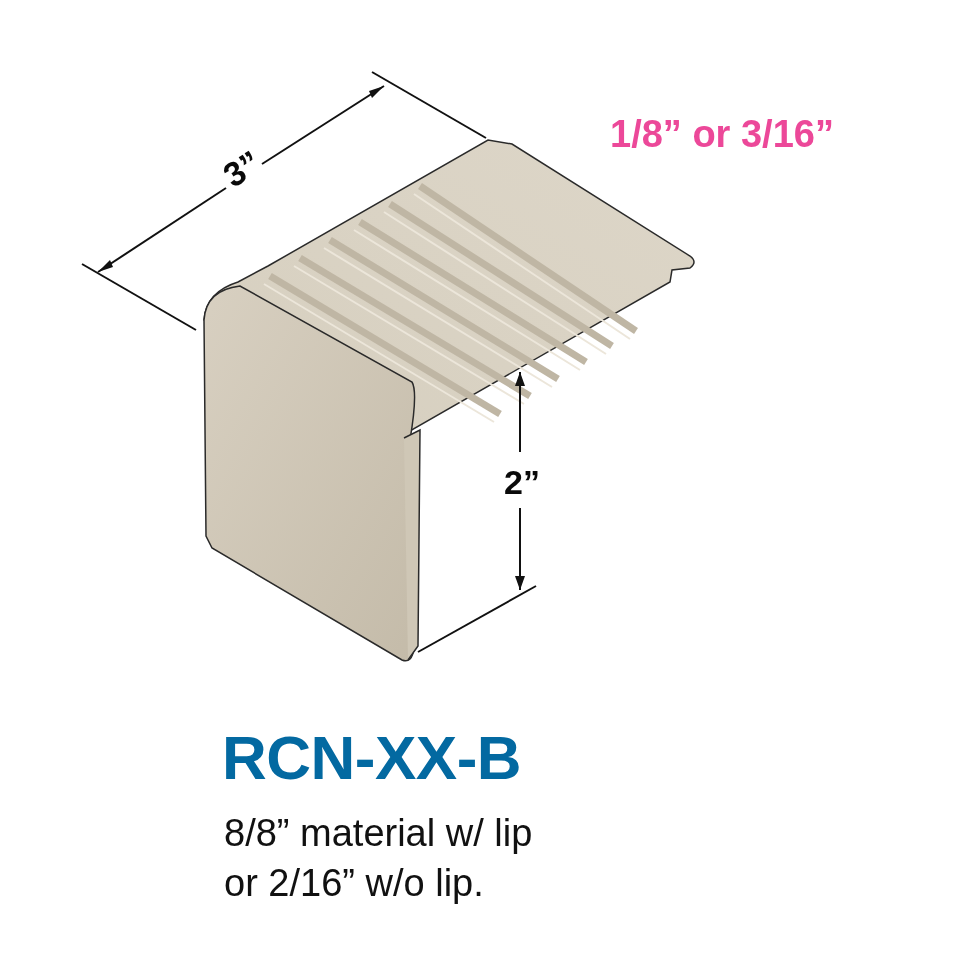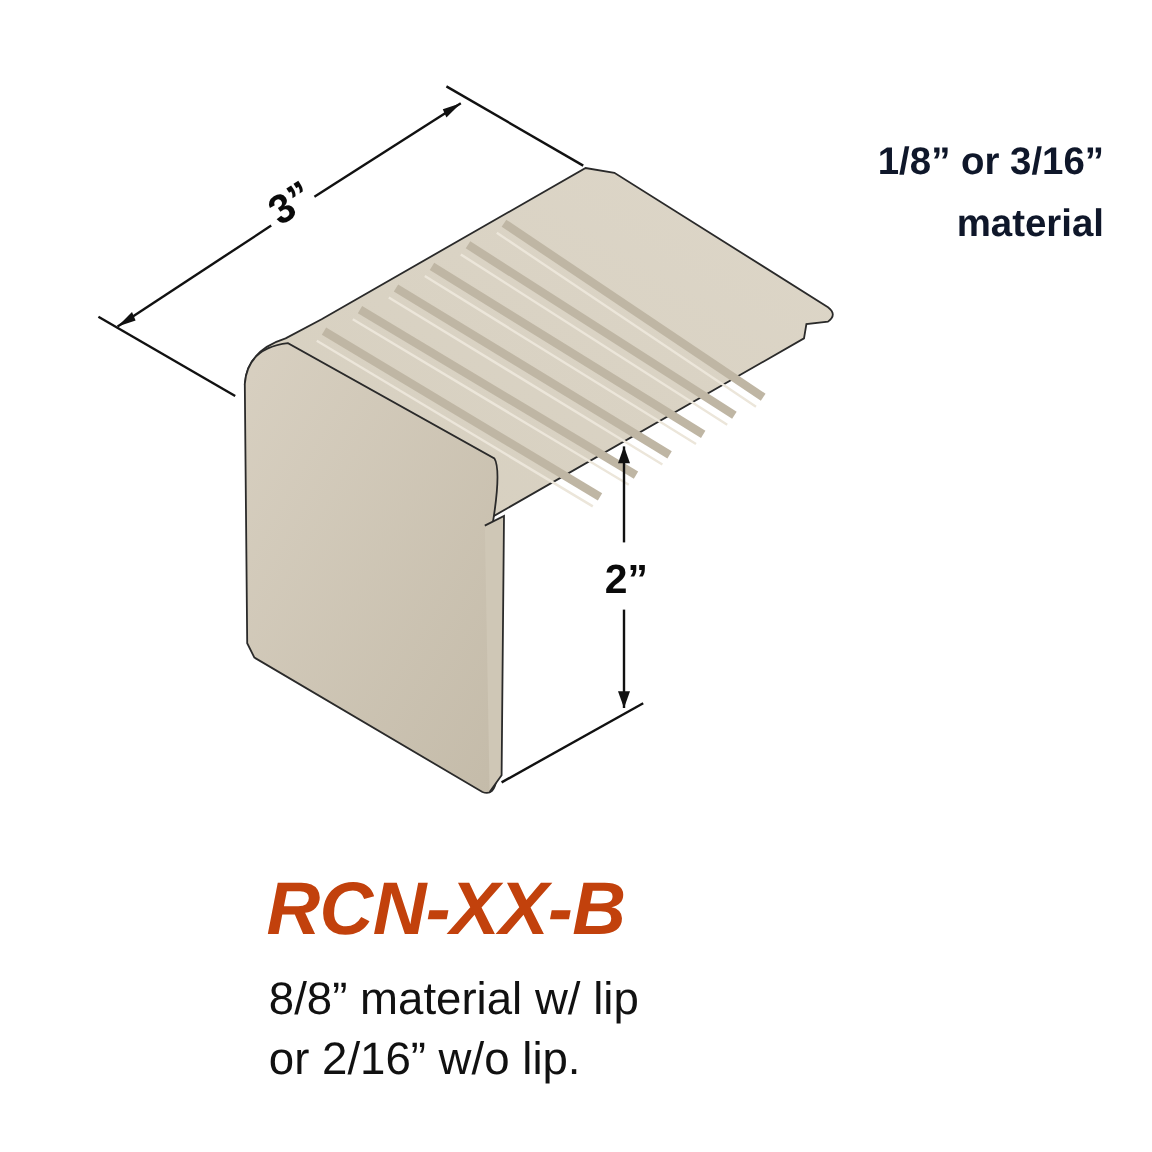--- a/index.html
+++ b/index.html
@@ -2,25 +2,25 @@
 <html><head>
 <meta charset="utf-8">
 <style>
   html, body { margin: 0; padding: 0; background: #ffffff; }
   body { width: 960px; height: 960px; position: relative; overflow: hidden;
          font-family: "Liberation Sans", "DejaVu Sans", sans-serif; }
   #drawing { position: absolute; left: 0; top: 0; width: 960px; height: 960px; }
   .dim-label { font-family: "Liberation Sans", "DejaVu Sans", sans-serif; font-weight: 700; fill: #0a0a0a; }
   .callout {
     position: absolute; left: 610px; top: 108px; width: 310px;
-    text-align: right; font-weight: 700; font-size: 32px; line-height: 52px; color: #0f172a;
+    text-align: left; font-weight: 700; font-size: 38px; line-height: 52px; color: #ec4899;
   }
   .product-code {
     position: absolute; left: 222px; top: 722px;
-    font-weight: 700; font-size: 62px; letter-spacing: -0.5px; color: #c2410c; font-style: italic;
+    font-weight: 700; font-size: 62px; letter-spacing: -0.5px; color: #0369a1;
   }
   .desc { position: absolute; left: 224px; font-size: 38px; color: #111111; }
   .desc.l1 { top: 812px; }
   .desc.l2 { top: 862px; }
 </style>
 </head>
 <body>
 
 <svg id="drawing" viewBox="0 0 960 960" xmlns="http://www.w3.org/2000/svg">
   <defs>
@@ -72,18 +72,17 @@
     <line x1="520" y1="508" x2="520" y2="590" stroke="#111" stroke-width="2"></line>
     <polygon points="520,372 515,386 525,386" fill="#111"></polygon>
     <polygon points="520,590 515,576 525,576" fill="#111"></polygon>
     <line x1="418" y1="652" x2="536" y2="586" stroke="#111" stroke-width="2"></line>
     <text class="dim-label" x="522" y="494" font-size="34" text-anchor="middle">2”</text>
   </g>
 </svg>
 
 <div class="callout">
   <div>1/8” or 3/16”</div>
-  <div>material</div>
 </div>
 
 <div class="product-code">RCN-XX-B</div>
 <div class="desc l1">8/8” material w/ lip</div>
 <div class="desc l2">or 2/16” w/o lip.</div>
 
 </body></html>

